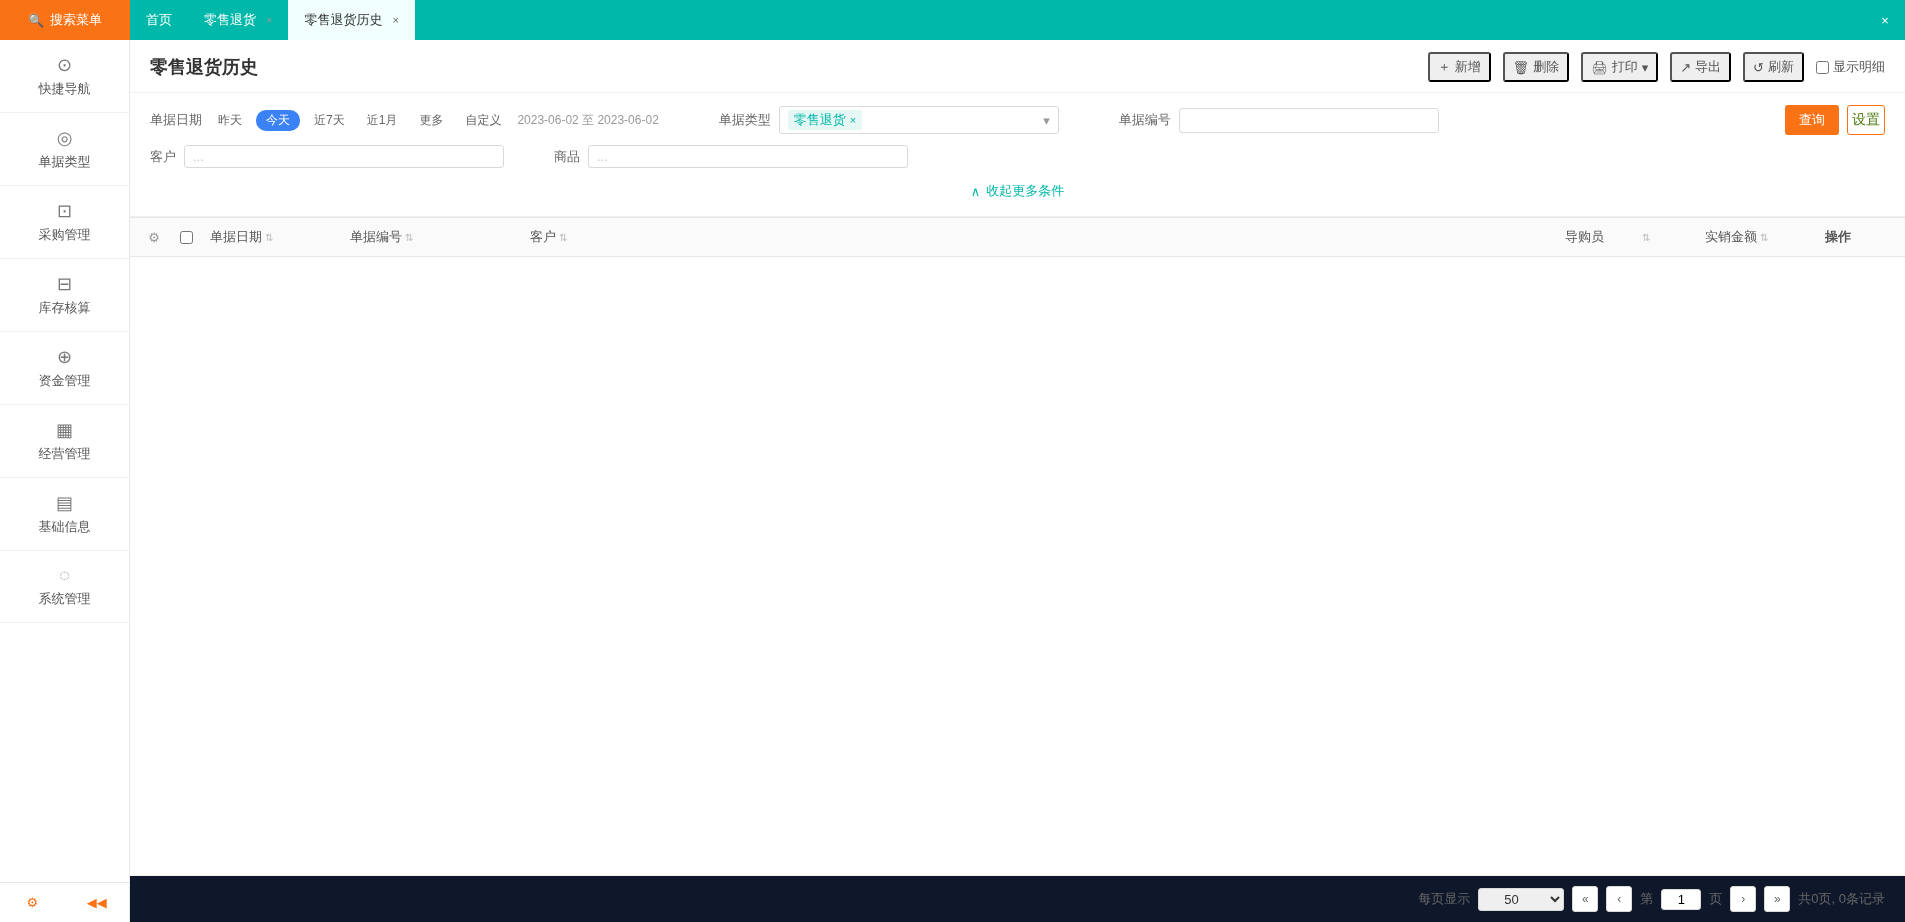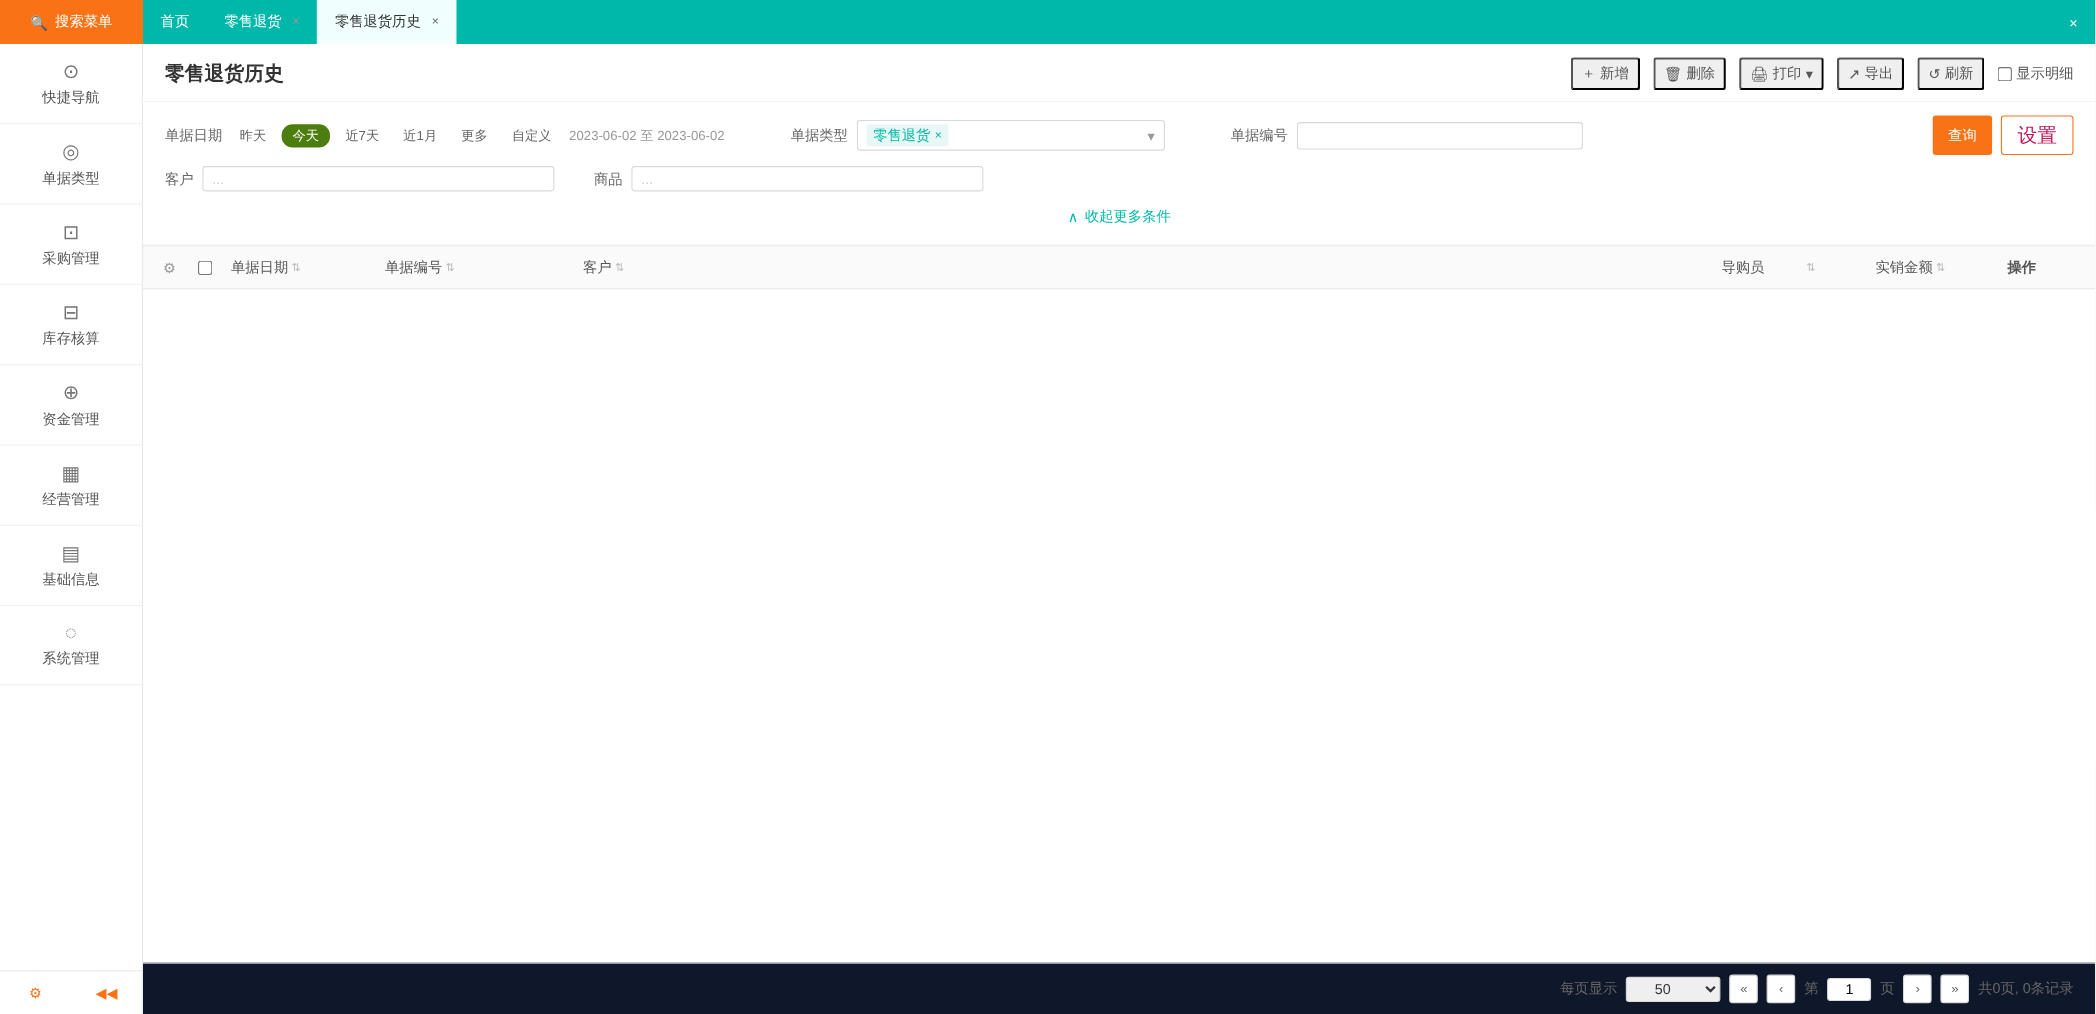--- a/index.html
+++ b/index.html
@@ -152,26 +152,26 @@
       background: #f97316;
       color: white;
       padding: 5px 14px;
       border: none;
       border-radius: 3px;
       cursor: pointer;
       font-size: 13px;
     }
     .btn-setting {
       background: white;
-      color: #be185d;
-      padding: 5px 14px;
+      color: #4d7c0f;
+      padding: 5px 4px;
       border: 1px solid #f97316;
       border-radius: 3px;
       cursor: pointer;
-      font-size: 18px;
+      font-size: 14px;
     }
     .checkbox-label {
       display: flex;
       align-items: center;
       gap: 4px;
       font-size: 13px;
       color: #555;
       cursor: pointer;
     }
 
@@ -204,21 +204,21 @@
       gap: 6px;
     }
     .date-filter-btn {
       padding: 2px 8px;
       font-size: 12px;
       color: #666;
       cursor: pointer;
       border-radius: 2px;
     }
     .date-filter-btn.active {
-      background: #4d7c0f;
+      background: #3b82f6;
       color: white;
       border-radius: 10px;
       padding: 2px 10px;
     }
     .date-range {
       color: #999;
       font-size: 12px;
     }
     .filter-input {
       border: 1px solid #d9d9d9;
@@ -527,21 +527,21 @@
       </div>
       <div class="filter-row">
 
         <div class="filter-item">
           <span class="filter-label">客户</span>
           <div class="filter-select-wrap" style="min-width: 320px;">
             <span style="color:#ccc;">...</span>
           </div>
         </div>
 
-        <div class="filter-item" style="margin-left: 16px;">
+        <div class="filter-item" style="margin-left: 30px;">
           <span class="filter-label">商品</span>
           <div class="filter-select-wrap" style="min-width: 320px;">
             <span style="color:#ccc;">...</span>
           </div>
         </div>
       </div>
 
       <div style="display: flex; justify-content: center; margin-top: 4px;">
         <div class="filter-more">
           <span>∧</span>

